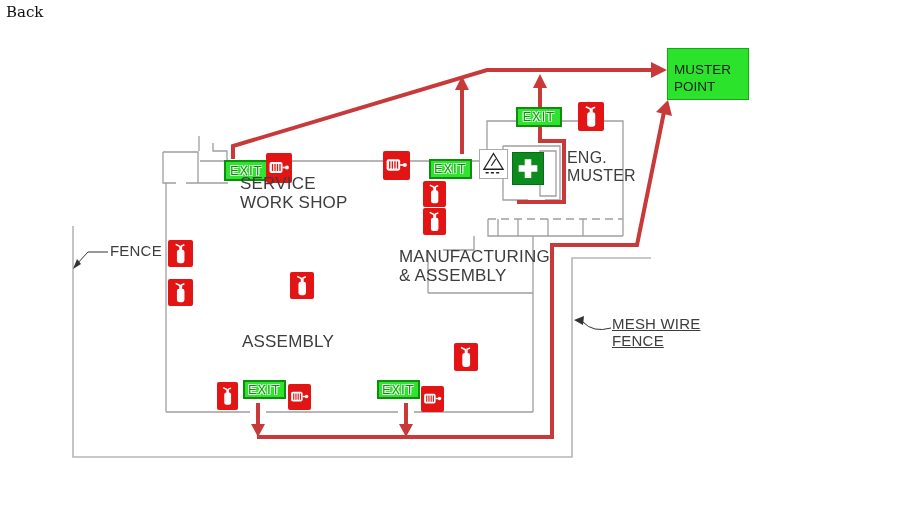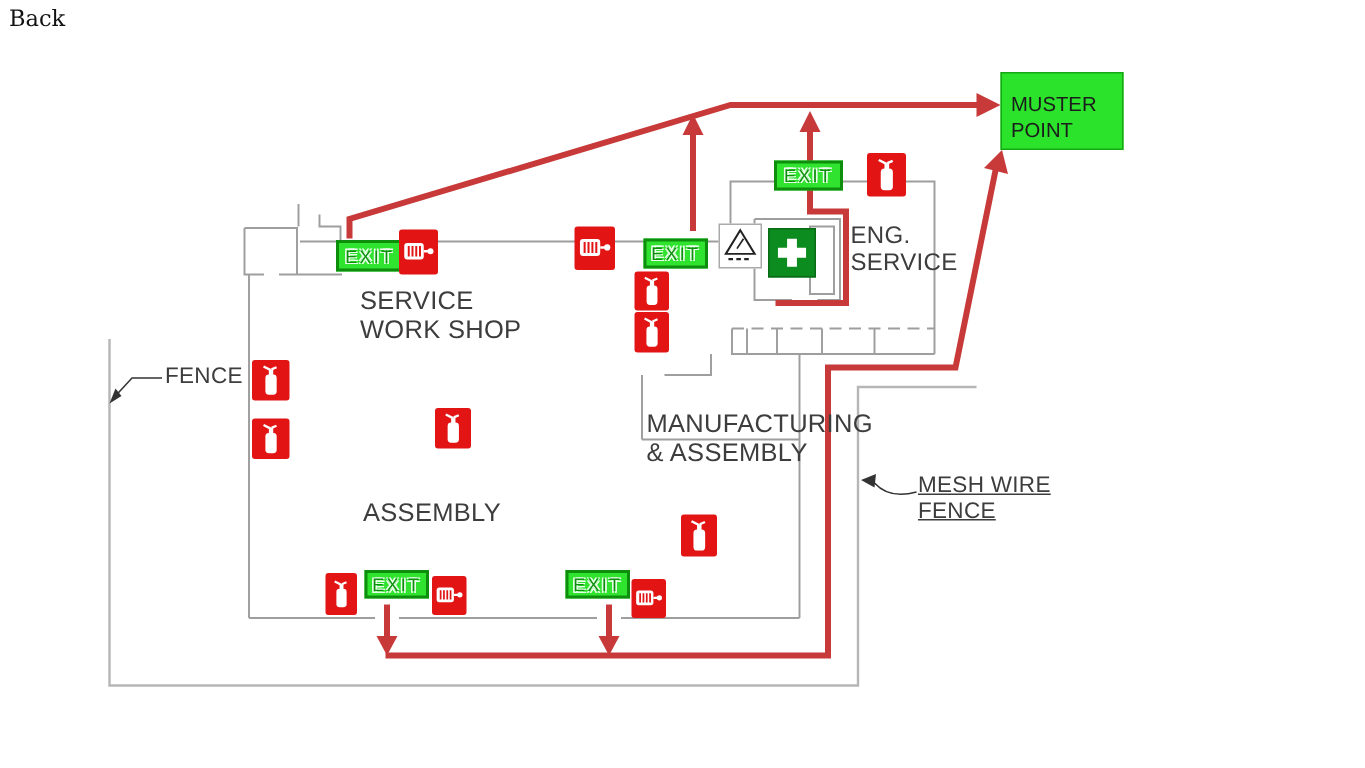--- a/index.html
+++ b/index.html
@@ -249,23 +249,23 @@
           <path d="M16.5,12.5 H20.5" stroke="#fff" stroke-width="1.6"></path>
           <circle cx="21" cy="12.5" r="2" fill="#fff"></circle>
         </svg>
       </div>
     </div>
 
   <div class="muster-point">MUSTER
 POINT</div>
 
   <div class="back-link">Back</div>
-  <div class="plan-label z4" style="left:240px;top:191px;">SERVICE
+  <div class="plan-label z4" style="left:240px;top:174px;">SERVICE
 WORK SHOP</div>
-  <div class="plan-label z4" style="left:399px;top:273px;margin-left:32px;">MANUFACTURING
+  <div class="plan-label z4" style="left:399px;top:247px;">MANUFACTURING
 &amp; ASSEMBLY</div>
   <div class="plan-label z4" style="left:242px;top:332px;">ASSEMBLY</div>
   <div class="plan-label z4" style="left:567px;top:149px;font-size:16px;">ENG.
-SERVICE</div>
+MUSTER</div>
   <div class="plan-label small z4" style="left:110px;top:243px;">FENCE</div>
   <div class="plan-label small z4" style="left:612px;top:316px;text-decoration:underline;">MESH WIRE
 FENCE</div>
 </div>
 
 </body></html>

